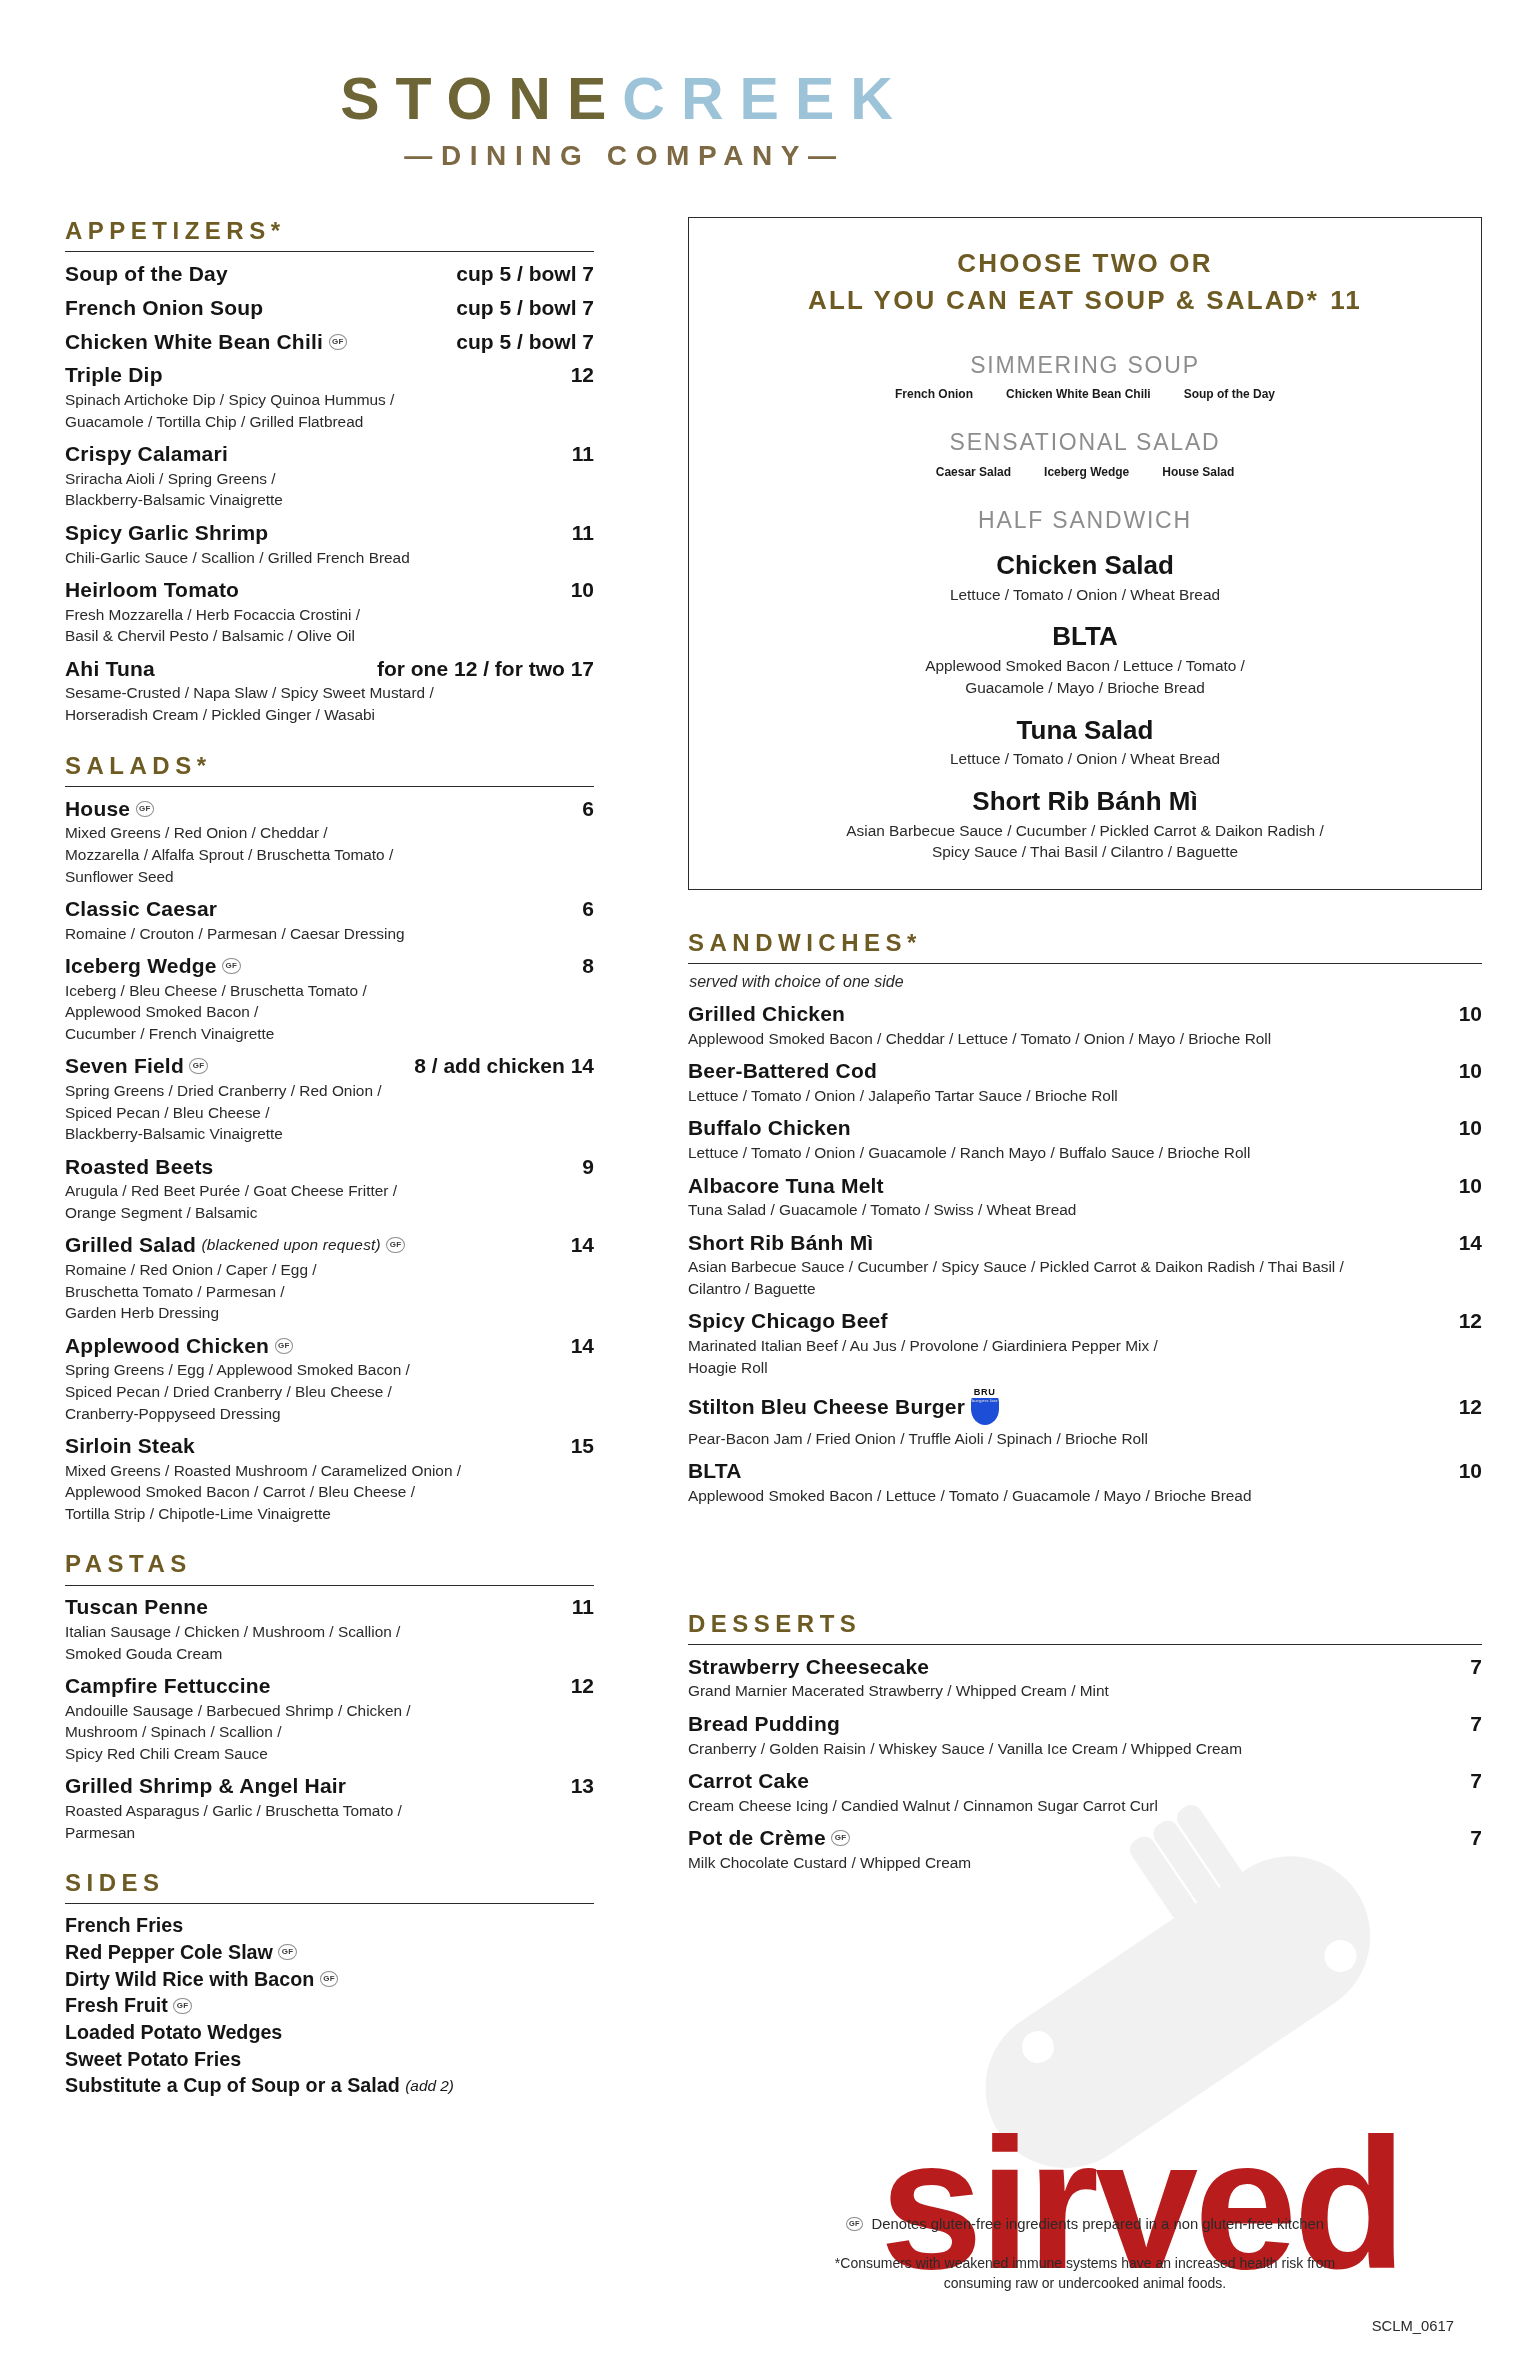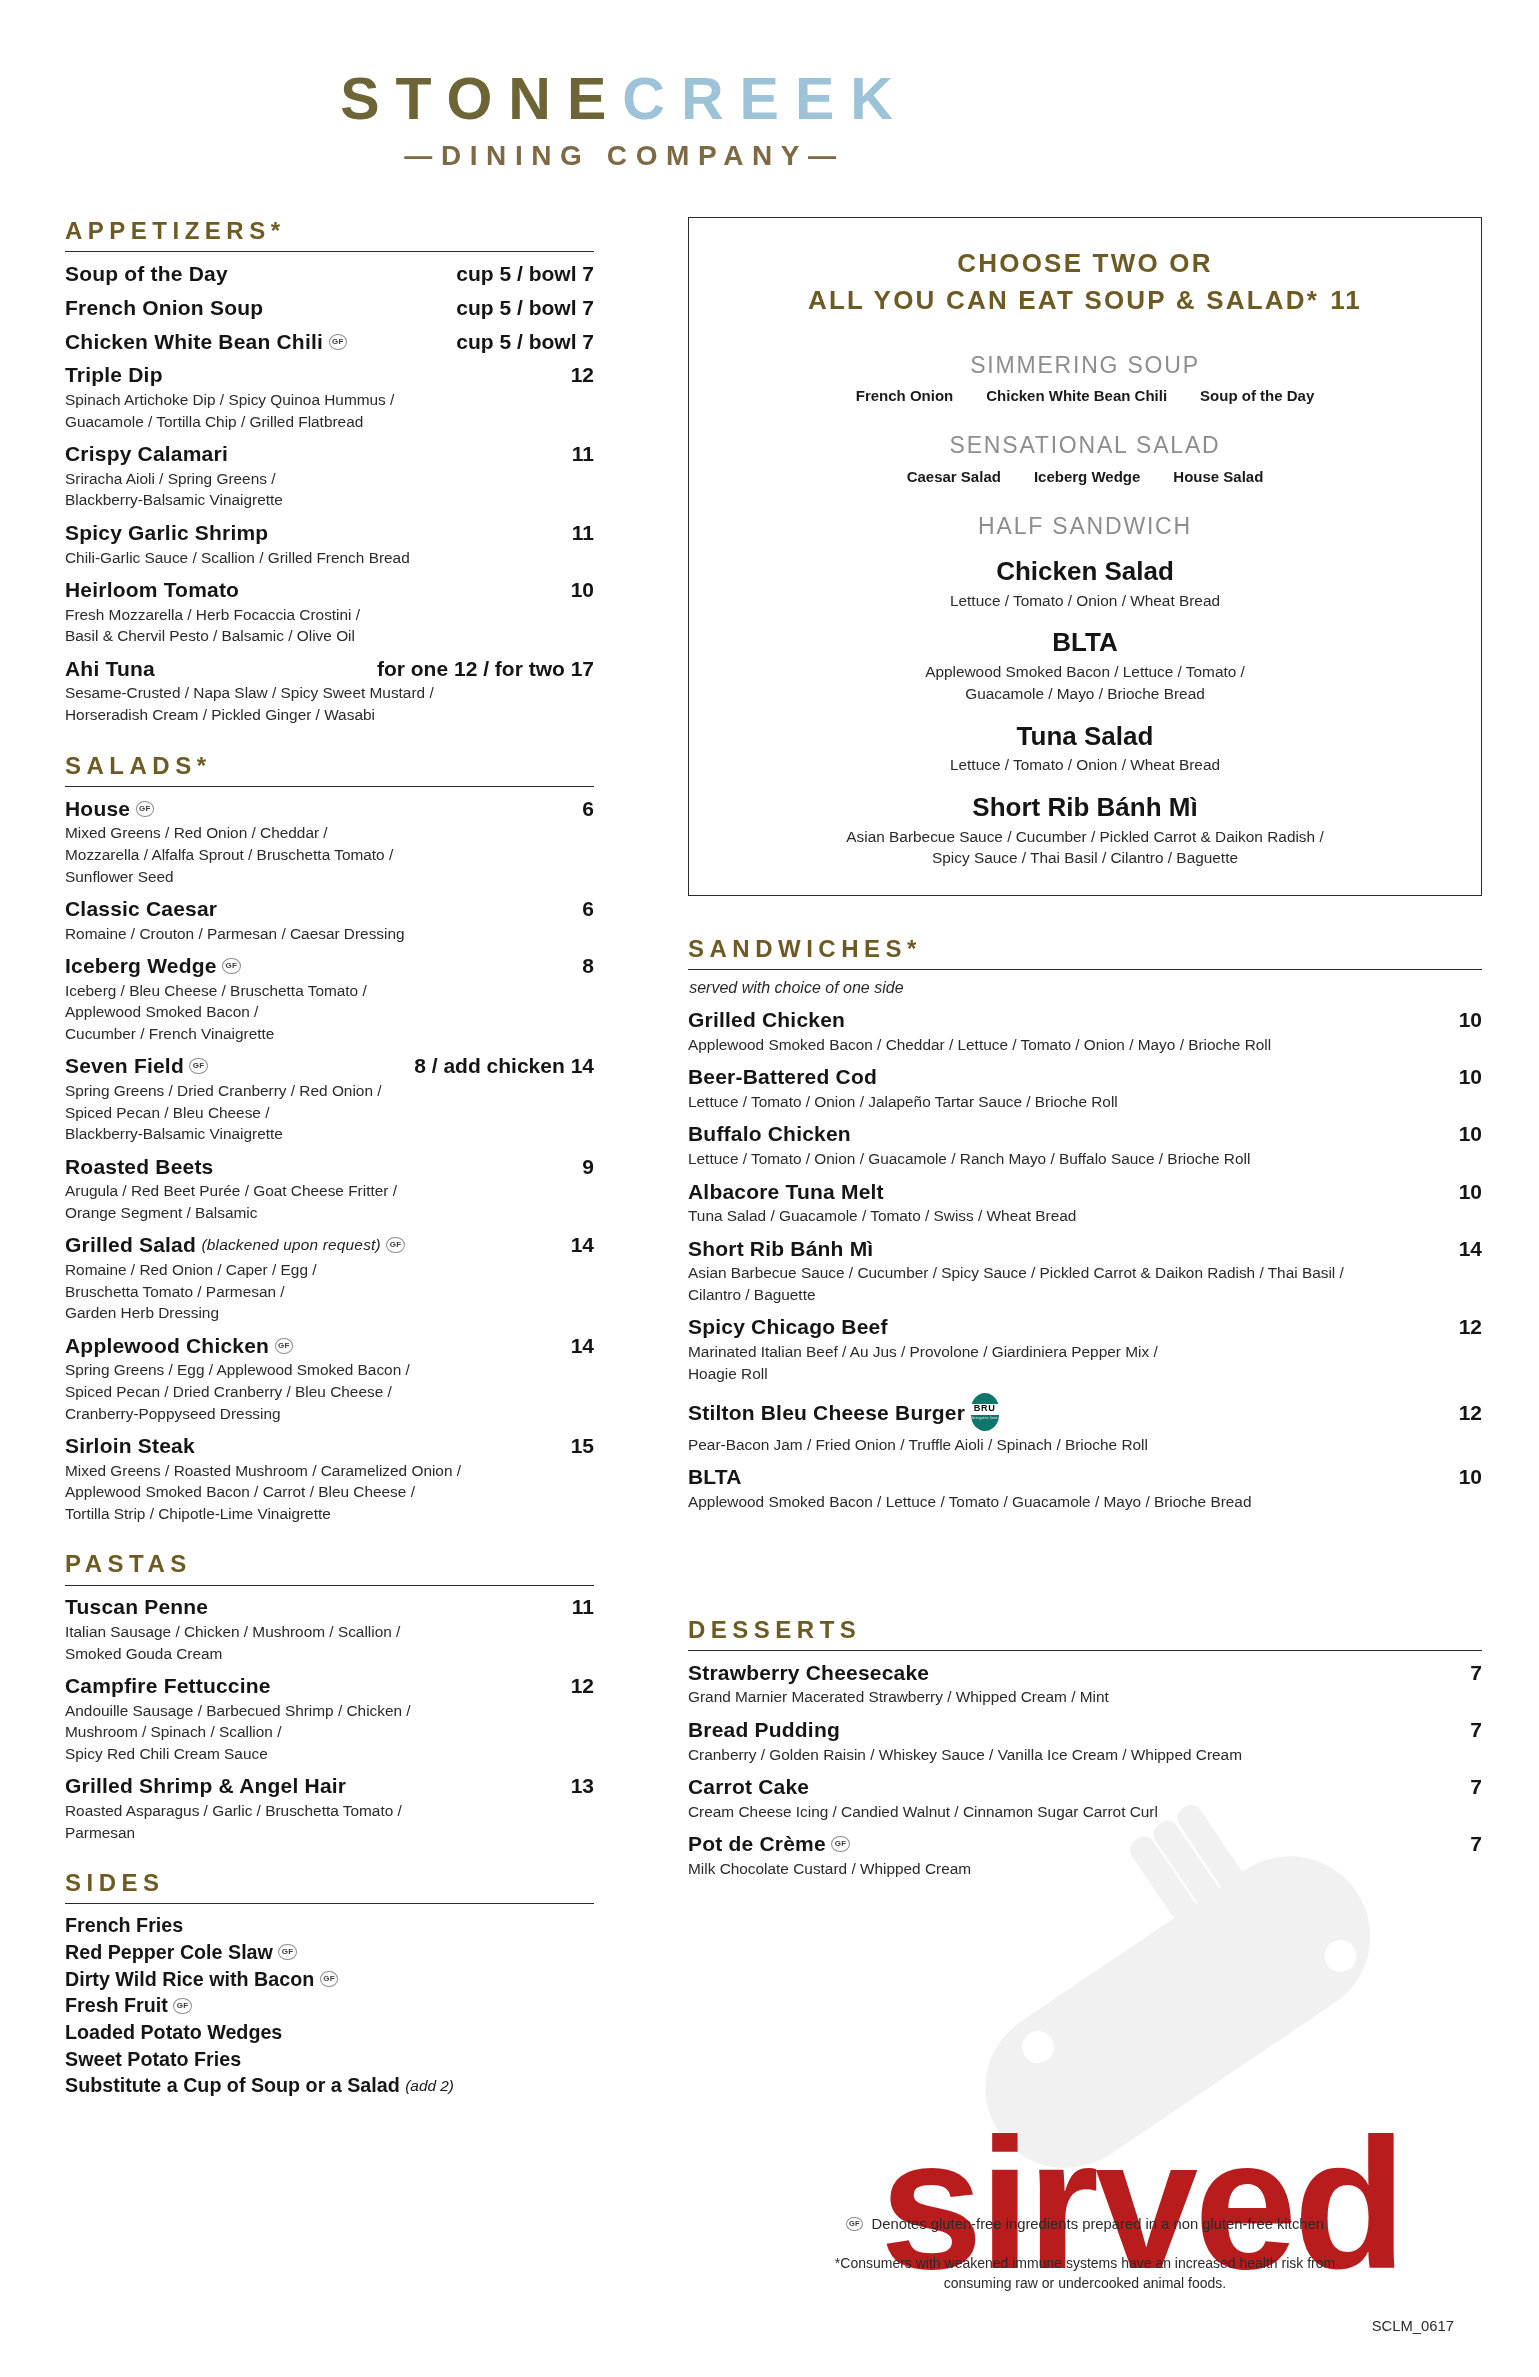--- a/index.html
+++ b/index.html
@@ -67,22 +67,22 @@
   .gf {
     display:inline-flex; align-items:center; justify-content:center;
     width:18.5px; height:16px; border:1.2px solid #8d8d8d; border-radius:50%;
     font-size:8px; font-weight:700; color:#3b3b3b; letter-spacing:0.3px;
     line-height:1; flex:none;
   }
   .gf.small { width:17px; height:14.8px; font-size:7.4px; }
 
   
   .bru {
-    display:inline-flex; flex-direction:column; align-items:center; justify-content:center;
-    width:28px; height:38px; background:#0f766e; border-radius:50%/42%;
+    display:inline-flex; flex-direction:column; align-items:center; 
+    width:28px; height:38px; background:#1d4ed8; border-radius:50%/42%;
     flex:none; position:relative; top:-1.2px;
   }
   .bru .bru-bar {
     background:#fff; color:#111; font-size:9.2px; font-weight:700;
     letter-spacing:0.6px; padding:0.6px 3.1px; line-height:1.05; border-radius:0.6px;
   }
   .bru .bru-sub { color:#cfcfcf; font-size:4.3px; letter-spacing:0.2px; margin-top:0.6px; }
 
   
   #combo-box {
@@ -94,21 +94,21 @@
     line-height:1.42;
   }
   .combo-title .price { margin-left:11px; }
   .combo-group { margin-top:28px; }
   .combo-group.first { margin-top:33px; }
   .combo-head {
     font-size:23px; font-weight:400; letter-spacing:1.8px; color:#8d8d8d;
     margin-bottom:8.6px;
   }
   .combo-opts { display:flex; justify-content:center; gap:33px; flex-wrap:wrap; }
-  .combo-opt { font-size:15px; font-weight:700; color:#1a1a1a; }
+  .combo-opt { font-size:12px; font-weight:700; color:#1a1a1a; }
   .combo-sub { margin-top:16px; }
   .combo-sub-name { font-size:26px; font-weight:700; color:#151515; }
   .combo-sub-desc { font-size:15.4px; color:#2a2a2a; line-height:1.42; margin-top:2.5px; }
 
   
   .served-note { font-size:16px; font-style:italic; color:#2a2a2a; margin:-1.2px 0 11px 1.2px; }
 
   
   .side-line {
     font-size:19.7px; font-weight:700; color:#151515;

